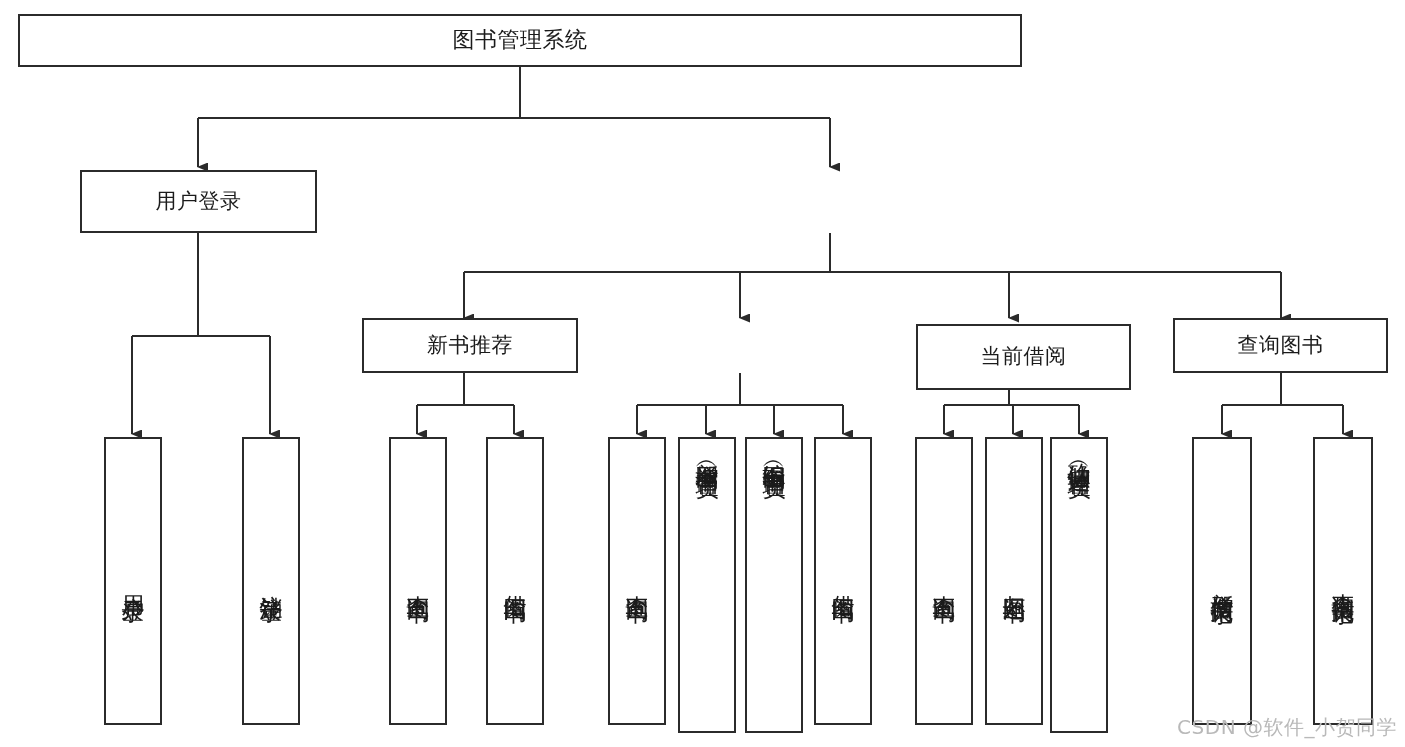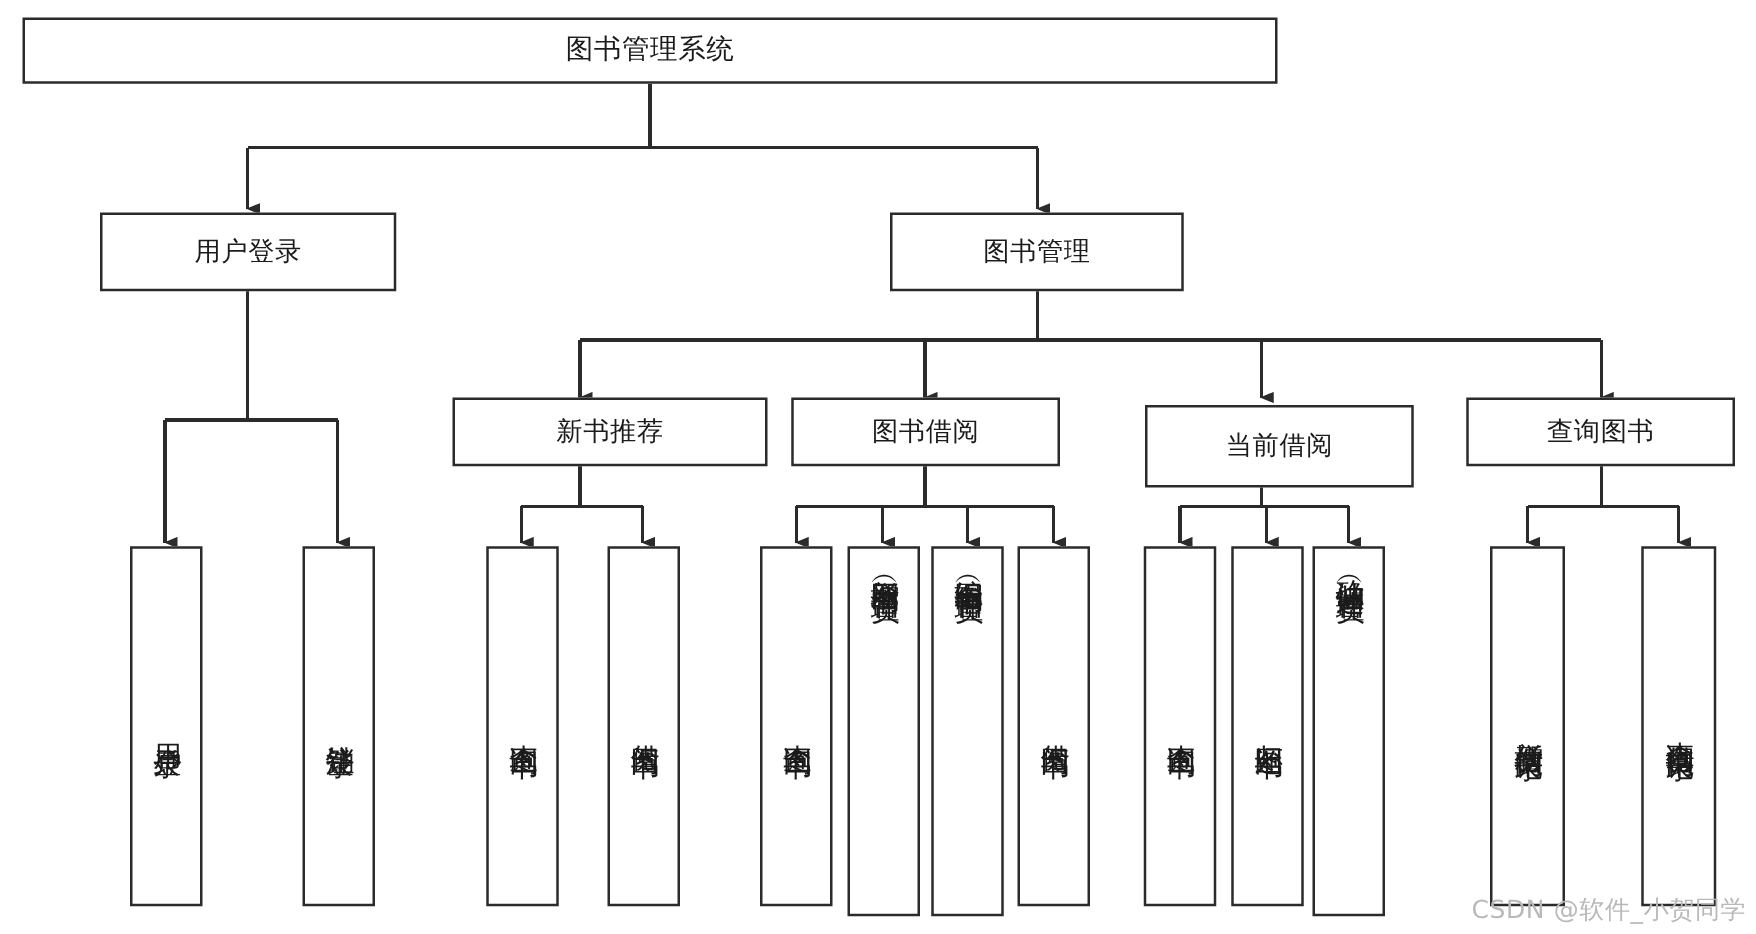--- a/index.html
+++ b/index.html
@@ -142,31 +142,25 @@
   </svg>
 
   <div class="node-box node-h node-root" style="left:18px; top:14px; width:1004px; height:53px;">
     <span class="node-label">图书管理系统</span>
   </div>
 
   <div class="node-box node-h" style="left:80px; top:170px; width:237px; height:63px;">
     <span class="node-label">用户登录</span>
   </div>
 
-  <div class="node-box node-h" style="left:712px; top:170px; width:235px; height:63px;">
-    <span class="node-label">图书管理</span>
-  </div>
-
-  <div class="node-box node-h" style="left:362px; top:318px; width:252px; height:55px;">
+
+  <div class="node-box node-h" style="left:362px; top:318px; width:216px; height:55px;">
     <span class="node-label">新书推荐</span>
   </div>
 
-  <div class="node-box node-h" style="left:633px; top:318px; width:215px; height:55px;">
-    <span class="node-label">图书借阅</span>
-  </div>
 
   <div class="node-box node-h" style="left:903px; top:324px; width:215px; height:66px;margin-left:13px;">
     <span class="node-label">当前借阅</span>
   </div>
 
   <div class="node-box node-h" style="left:1173px; top:318px; width:215px; height:55px;">
     <span class="node-label">查询图书</span>
   </div>
 
   <div class="node-box node-v center-v" style="left:104px; top:437px; width:58px; height:288px;">

